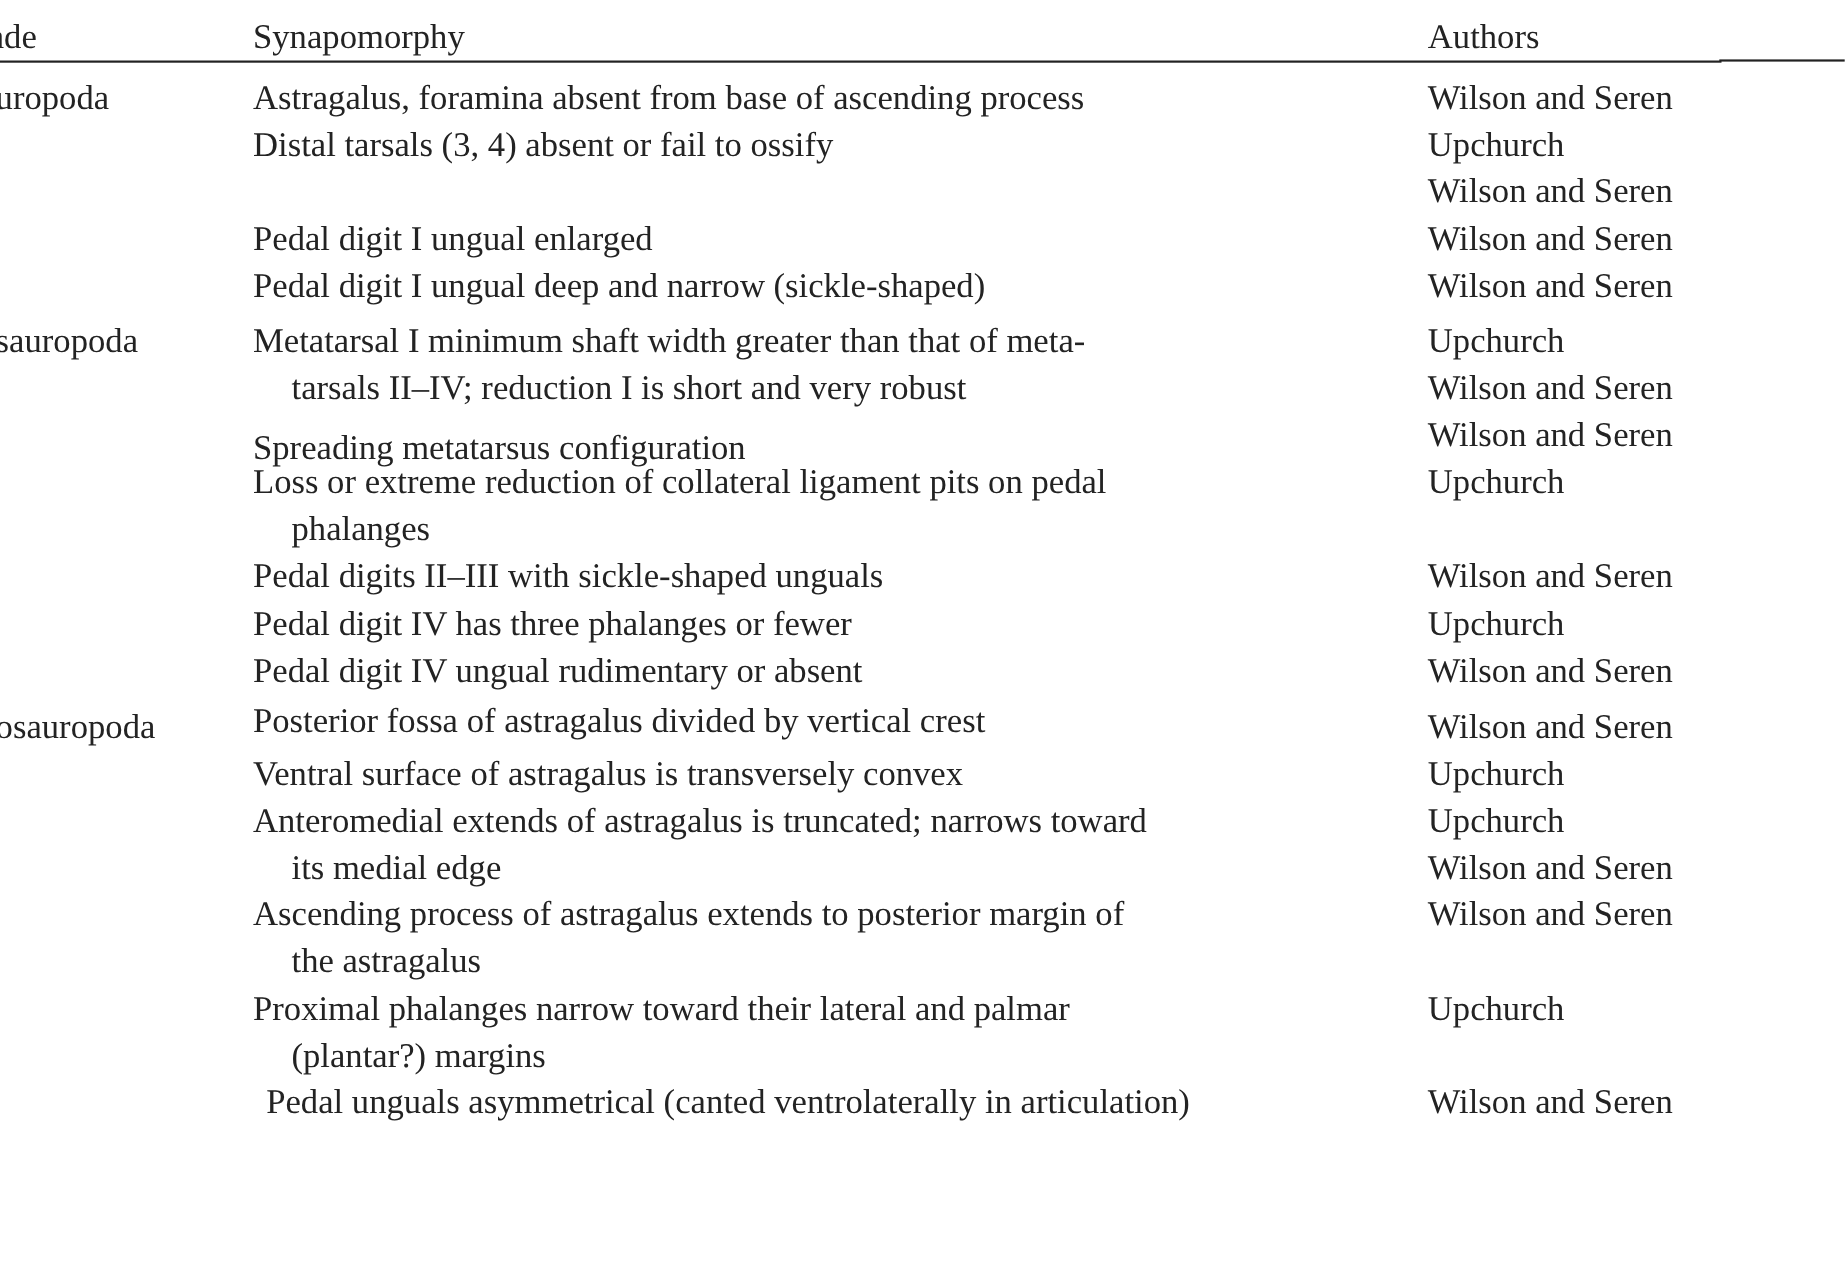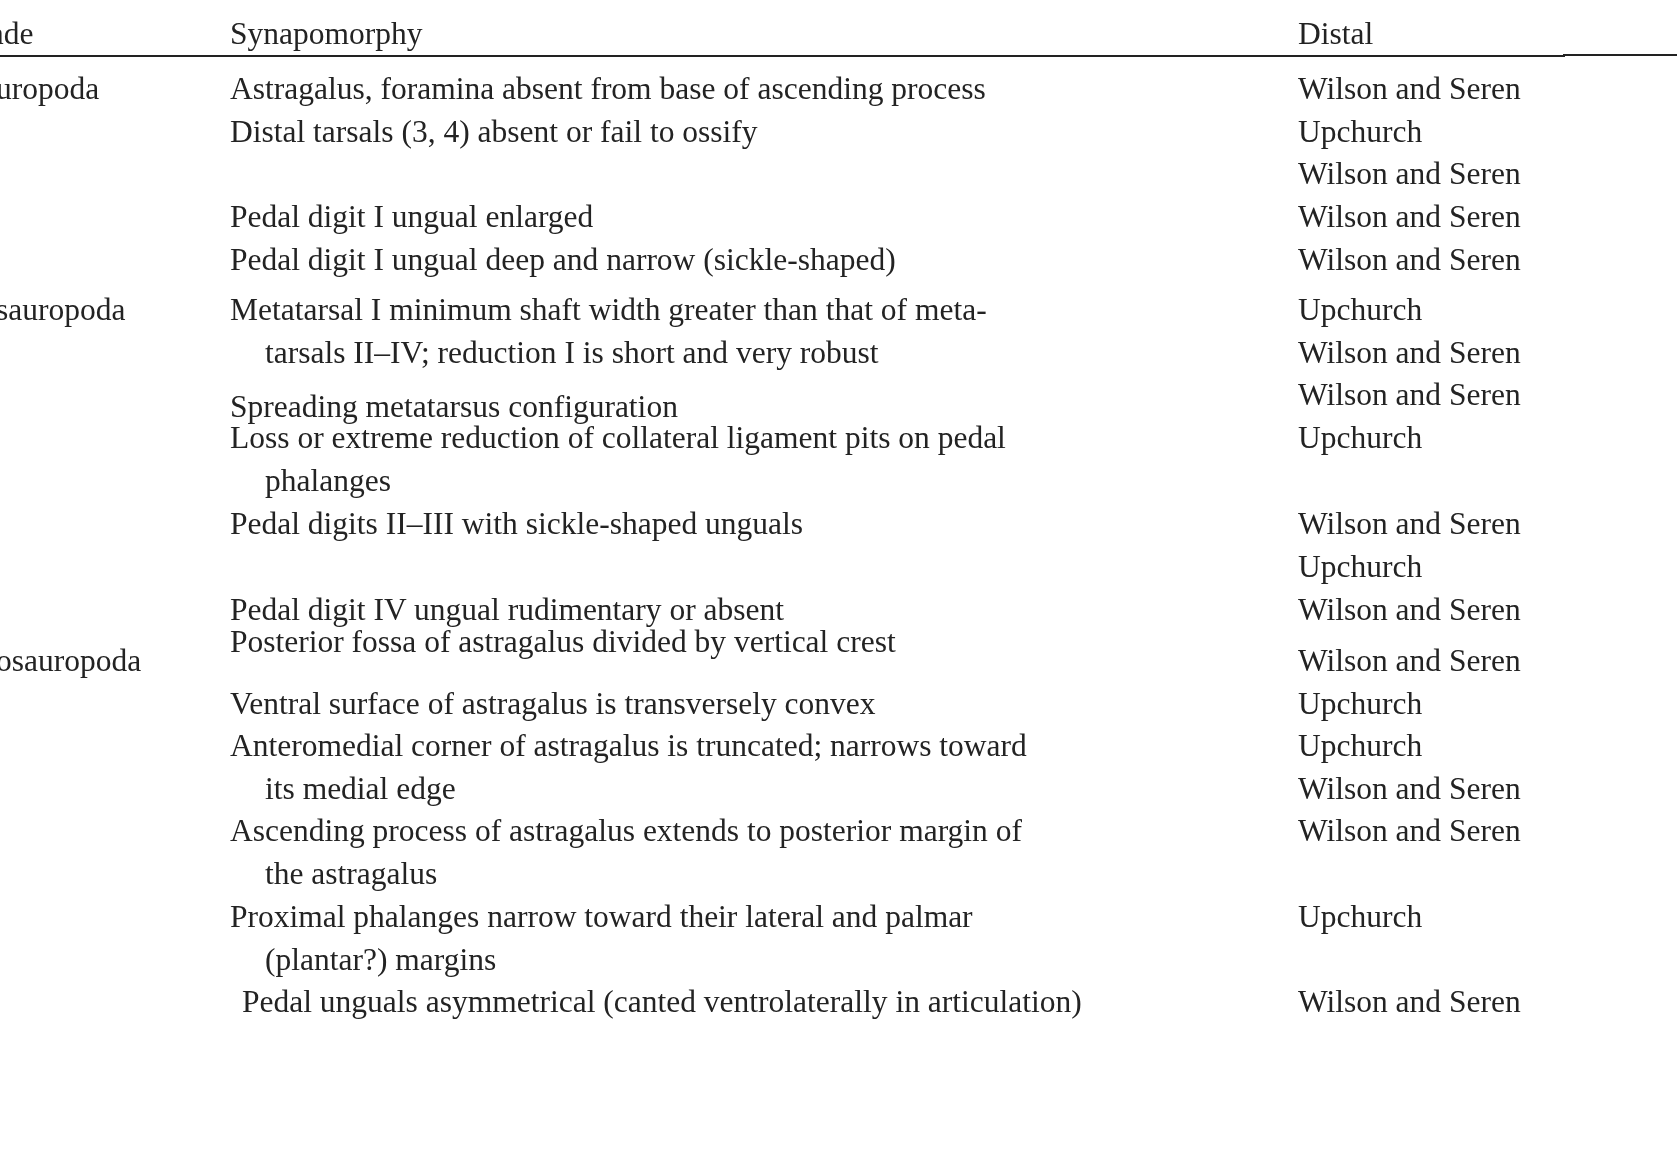--- a/index.html
+++ b/index.html
@@ -45,21 +45,21 @@
   .rule.a { left: 0; width: 1565px; }
   .rule.b { left: 1563px; width: 114px; top: 54px; }
 </style>
 </head>
 <body>
 
 <div class="table">
 
   <div class="cell hdr col-clade" style="left:-40px;"><span style="display:inline-block;clip-path:inset(0 0 0 40px);">Clade</span></div>
   <div class="cell hdr col-syn">Synapomorphy</div>
-  <div class="cell hdr col-auth">Distal</div>
+  <div class="cell hdr col-auth">Authors</div>
   <div class="rule a"></div>
   <div class="rule b"></div>
 
   <div class="cell col-clade" style="top:67px; left:-4px;">uropoda</div>
 
   <div class="cell col-syn" style="top:67px;">Astragalus, foramina absent from base of ascending process</div>
   <div class="cell col-auth" style="top:67px;">Wilson and Seren</div>
 
   <div class="cell col-syn" style="top:110px;">Distal tarsals (3, 4) absent or fail to ossify</div>
   <div class="cell col-auth" style="top:110px;">Upchurch</div>
@@ -81,34 +81,35 @@
   <div class="cell col-syn" style="top:373px;margin-top:12px;">Spreading metatarsus configuration</div>
   <div class="cell col-auth" style="top:373px;">Wilson and Seren</div>
 
   <div class="cell col-syn" style="top:416px;">Loss or extreme reduction of collateral ligament pits on pedal</div>
   <div class="cell col-auth" style="top:416px;">Upchurch</div>
   <div class="cell col-syn indent" style="top:459px;">phalanges</div>
 
   <div class="cell col-syn" style="top:502px;">Pedal digits II–III with sickle-shaped unguals</div>
   <div class="cell col-auth" style="top:502px;">Wilson and Seren</div>
 
+  <div class="cell col-syn" style="top:545px;">Pedal digit IV has three phalanges or fewer</div>
   <div class="cell col-auth" style="top:545px;">Upchurch</div>
 
   <div class="cell col-syn" style="top:588px;">Pedal digit IV ungual rudimentary or absent</div>
   <div class="cell col-auth" style="top:588px;">Wilson and Seren</div>
 
   <div class="cell col-clade" style="top:639px; left:-4px;">osauropoda</div>
 
-  <div class="cell col-syn" style="top:620px;">Posterior fossa of astragalus divided by vertical crest</div>
+  <div class="cell col-syn" style="top:633px;">Posterior fossa of astragalus divided by vertical crest</div>
   <div class="cell col-auth" style="top:639px;">Wilson and Seren</div>
 
   <div class="cell col-syn" style="top:682px;text-align:center;">Ventral surface of astragalus is transversely convex</div>
   <div class="cell col-auth" style="top:682px;">Upchurch</div>
 
-  <div class="cell col-syn" style="top:724px;">Anteromedial corner of astragalus is truncated; narrows toward</div>
+  <div class="cell col-syn" style="top:724px;">Anteromedial extends of astragalus is truncated; narrows toward</div>
   <div class="cell col-auth" style="top:724px;">Upchurch</div>
   <div class="cell col-syn indent" style="top:767px;">its medial edge</div>
   <div class="cell col-auth" style="top:767px;">Wilson and Seren</div>
 
   <div class="cell col-syn" style="top:809px;">Ascending process of astragalus extends to posterior margin of</div>
   <div class="cell col-auth" style="top:809px;">Wilson and Seren</div>
   <div class="cell col-syn indent" style="top:852px;">the astragalus</div>
 
   <div class="cell col-syn" style="top:895px;">Proximal phalanges narrow toward their lateral and palmar</div>
   <div class="cell col-auth" style="top:895px;">Upchurch</div>

